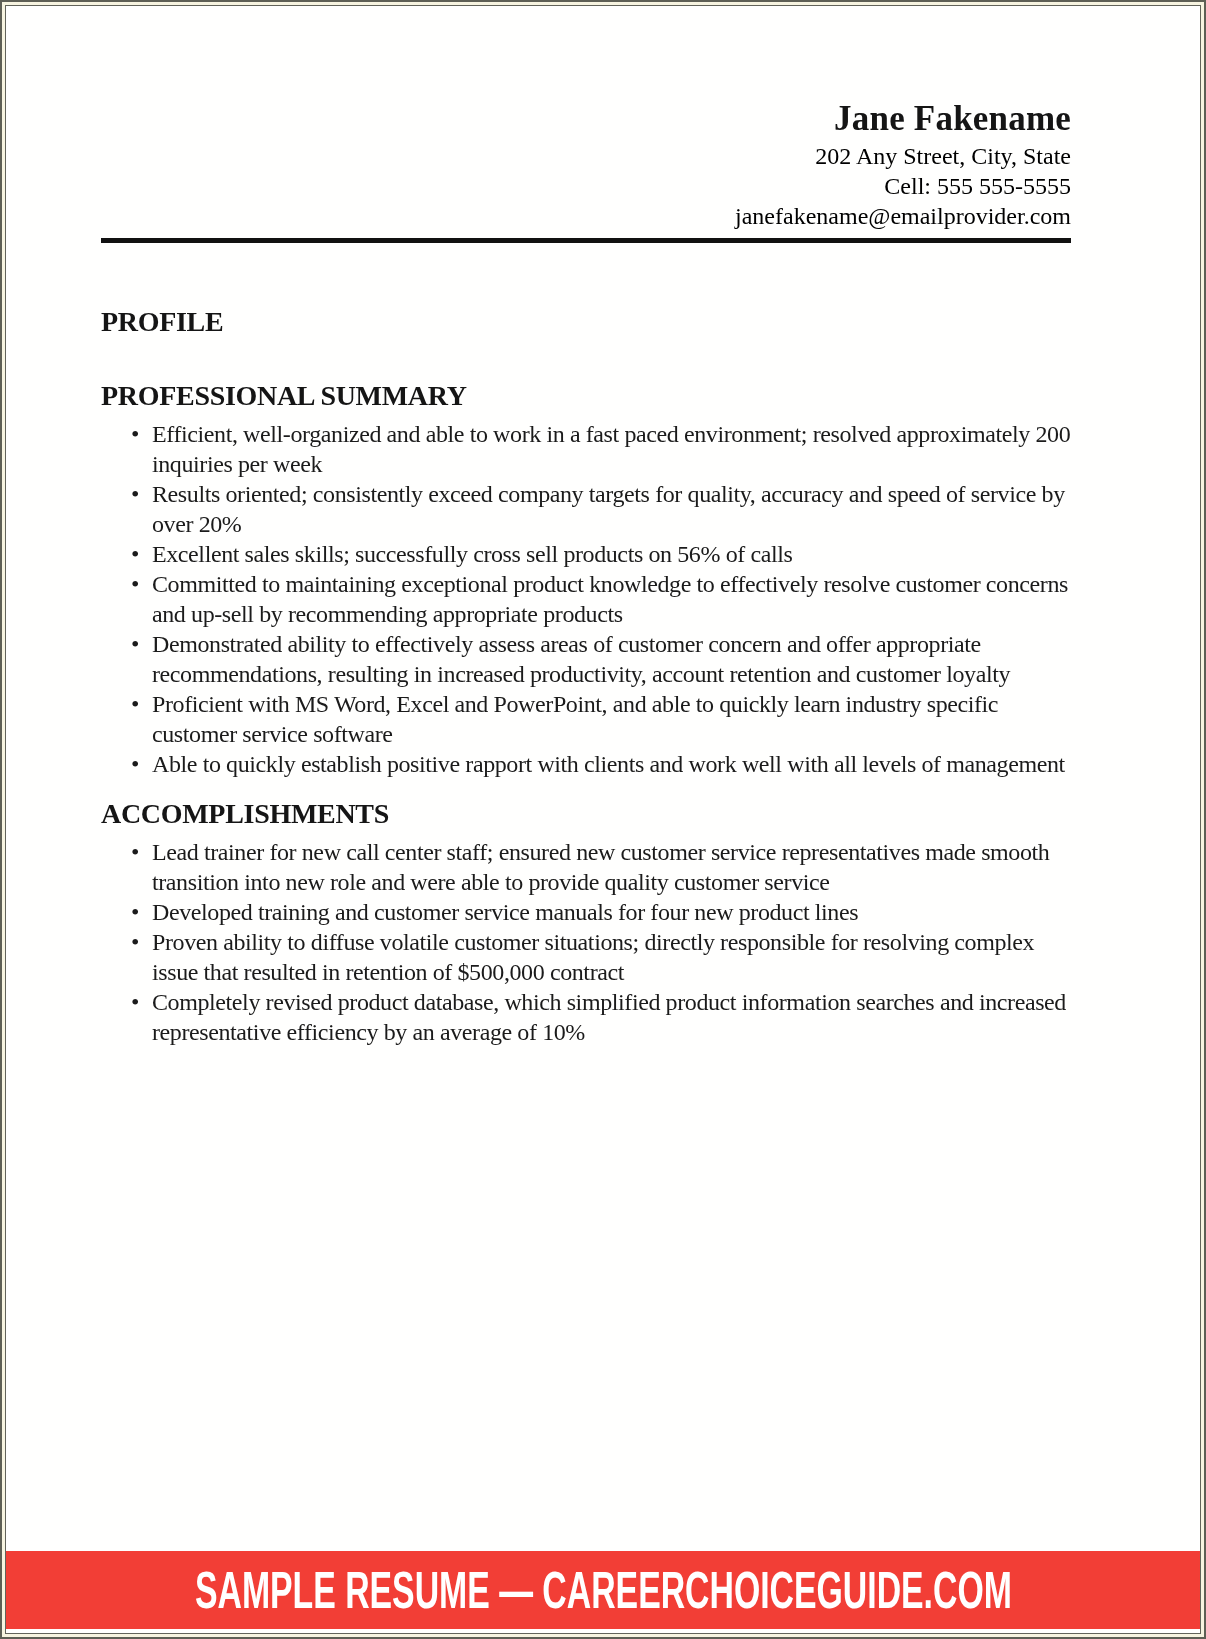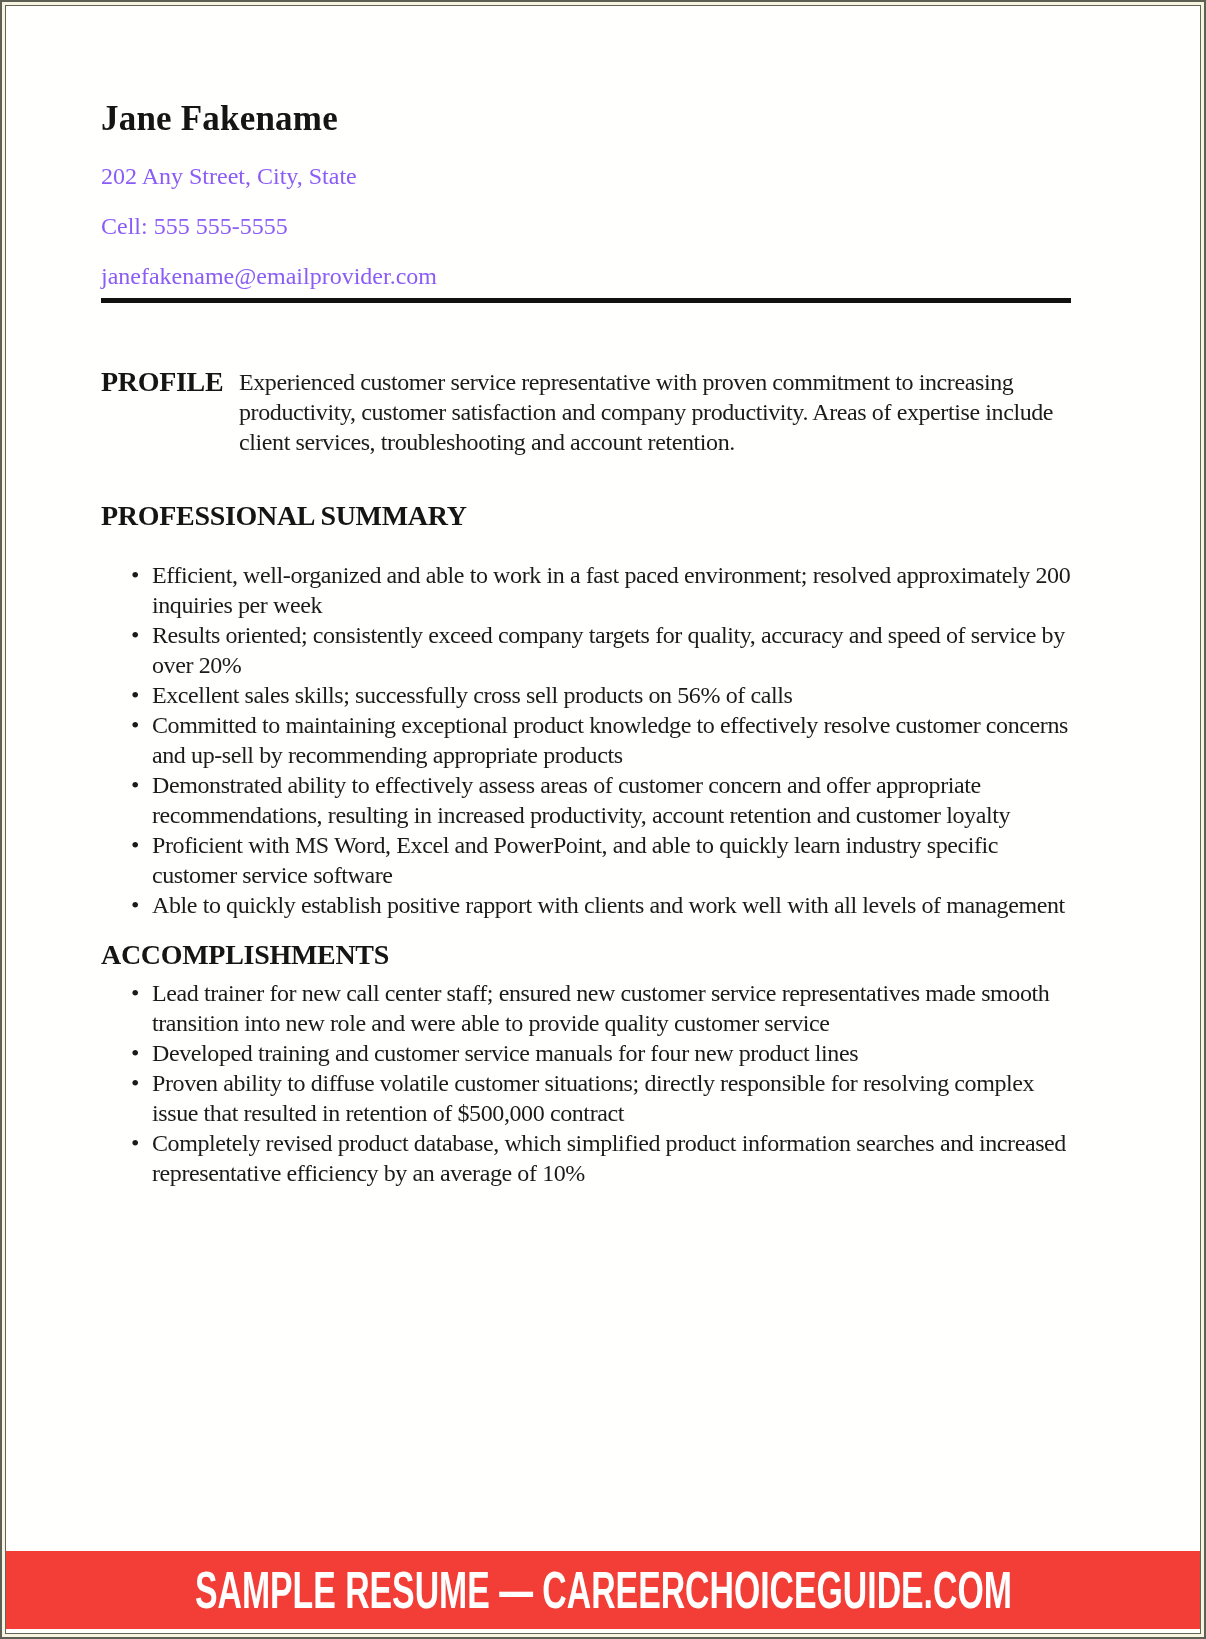--- a/index.html
+++ b/index.html
@@ -22,26 +22,26 @@
   .page-inner {
     position: absolute; inset: 0;
     border: 1px solid #62635a;
     overflow: hidden;
   }
   .content {
     margin-left: 95px;
     width: 970px;
   }
   
-  .header { margin-top: 91px; text-align: left; font-family: Liberation Serif, serif; }
+  .header { margin-top: 91px; text-align: right; font-family: Liberation Serif, serif; }
   .name {
     font-size: 35px; font-weight: bold; line-height: 44px;
     letter-spacing: 0.2px; color: #151515;
   }
-  .contact-line { font-size: 24px; line-height: 30px; color: #8b5cf6; margin-top: 20px; }
+  .contact-line { font-size: 24px; line-height: 30px; color: #000000; }
   .rule {
     margin-top: 7px; height: 5px; width: 970px;
     background: #111111; border: none;
   }
   
   .profile-row { display: flex; margin-top: 64px; }
   .profile-label {
     width: 138px; flex: 0 0 138px;
     font-size: 28px; font-weight: bold; line-height: 30px;
     letter-spacing: -0.3px; color: #151515;
@@ -51,21 +51,21 @@
     letter-spacing: -0.4px;
   }
   
   .section-heading {
     font-size: 28px; font-weight: bold; line-height: 30px;
     letter-spacing: -0.3px; color: #151515;
   }
   .heading-summary { margin-top: 44px; }
   .heading-accomplishments { margin-top: 20px; }
   
-  ul.bullets { list-style: none; margin-top: 29px; width: 970px; }
+  ul.bullets { list-style: none; margin-top: 8px; width: 970px; }
   ul.bullets-acc { margin-top: 8px; }
   ul.bullets li {
     position: relative;
     padding-left: 51px;
     font-size: 24px; line-height: 30px;
     letter-spacing: -0.4px;
   }
   ul.bullets li::before {
     content: "\2022";
     position: absolute; left: 30px; top: 0;
@@ -103,21 +103,20 @@
           <div class="name">Jane Fakename</div>
           <div class="contact-line">202 Any Street, City, State</div>
           <div class="contact-line">Cell: 555 555-5555</div>
           <div class="contact-line">janefakename@emailprovider.com</div>
         </div>
 
         <div class="rule"></div>
 
         <div class="profile-row">
           <div class="profile-label">PROFILE</div>
-          <div class="profile-text">Experienced customer service representative with proven commitment to increasing productivity, customer satisfaction and company productivity. Areas of expertise include client services, troubleshooting and account retention.</div>
         </div>
 
         <div class="section-heading heading-summary">PROFESSIONAL SUMMARY</div>
 
         <ul class="bullets">
 
             <li>Efficient, well-organized and able to work in a fast paced environment; resolved approximately 200 inquiries per week</li>
 
             <li>Results oriented; consistently exceed company targets for quality, accuracy and speed of service by over 20%</li>
 

